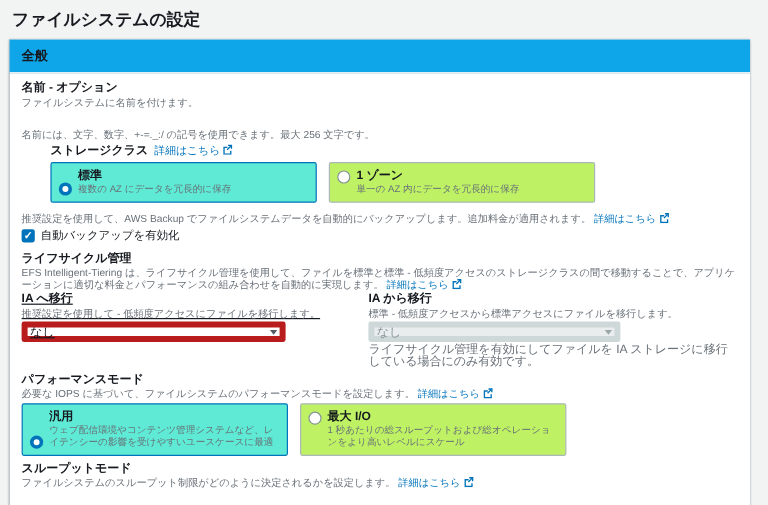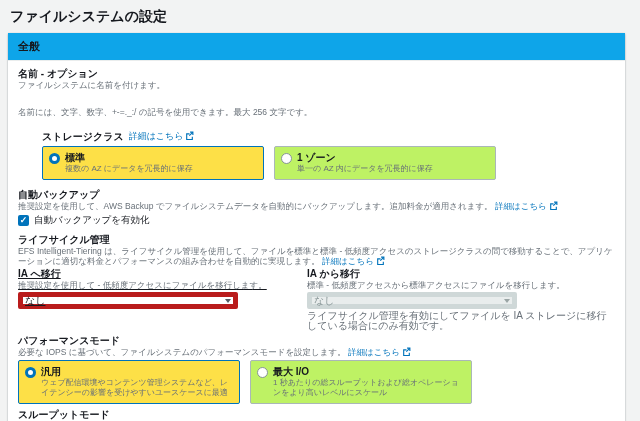--- a/index.html
+++ b/index.html
@@ -27,21 +27,21 @@
   .panel-header {
     background: #0ea5e9;
     border-bottom: 1px solid #eaeded;
     padding: 6px 10px;
     font-size: 11px;
     font-weight: 700;
   }
   .panel-body { padding: 3px 10px 10px 10px; }
 
   .sec-name        { margin-top: 3px; }
-  .sec-storage     { margin-top: 13px; padding-left: 24px; }
+  .sec-storage     { margin-top: 2px; padding-left: 24px; }
   .sec-backup      { margin-top: 8px; }
   .sec-lifecycle   { margin-top: 6px; }
   .sec-performance { margin-top: 4px; }
   .sec-throughput  { margin-top: 4px; }
 
   .field-label { font-size: 10px; font-weight: 700; line-height: 13px; color: #16191f; }
   .field-desc  { font-size: 8.5px; line-height: 10px; color: #687078; }
   .hint        { font-size: 8.5px; line-height: 10px; color: #687078; margin-top: 17px; }
 
   .label-row { display: flex; align-items: center; gap: 5px; line-height: 13px; }
@@ -60,21 +60,21 @@
 
   .cards-row { display: flex; gap: 10px; margin-top: 3px; }
   .card {
     width: 222px;
     border: 1px solid #aab7b8; border-radius: 2px;
     background: #bef264;
     padding: 5px 6px;
     display: flex; align-items: flex-start; gap: 5px;
     cursor: pointer;
   }
-  .card.selected { background: #fde047; border-color: #0073bb; }
+  .card.selected { background: #5eead4; border-color: #0073bb; align-items: flex-end; }
   .radio {
     flex: none; width: 11px; height: 11px; border-radius: 50%;
     border: 1px solid #879596; background: #fff; margin-top: 1px;
   }
   .radio.checked { border: 3.5px solid #0073bb; }
   .card-label { font-size: 10px; font-weight: 700; line-height: 11px; }
   .card-desc  { font-size: 8px; line-height: 10px; color: #687078; margin-top: 1px; }
 
   .checkbox-row { display: flex; align-items: center; gap: 5px; margin-top: 3px; cursor: pointer; }
   .checkbox {
@@ -143,21 +143,20 @@
           <span class="radio"></span>
           <div>
             <div class="card-label">1 ゾーン</div>
             <div class="card-desc">単一の AZ 内にデータを冗長的に保存</div>
           </div>
         </div>
       </div>
     </section>
 
     <section class="sec-backup">
-      <div class="field-label">自動バックアップ</div>
       <div class="field-desc">
         <span>推奨設定を使用して、AWS Backup でファイルシステムデータを自動的にバックアップします。追加料金が適用されます。</span>
         <span class="link inline-link"><span>詳細はこちら</span><svg class="ext" width="9" height="9" viewBox="0 0 16 16">
               <path d="M2 4h6v2H4v8h8v-4h2v6H2z" fill="#0073bb"></path>
               <path d="M9 1h6v6h-2V4.4L8.3 9.1 6.9 7.7 11.6 3H9z" fill="#0073bb"></path>
             </svg></span>
       </div>
       <div class="checkbox-row">
         <span class="checkbox">✓</span>
         <span class="checkbox-label">自動バックアップを有効化</span>

